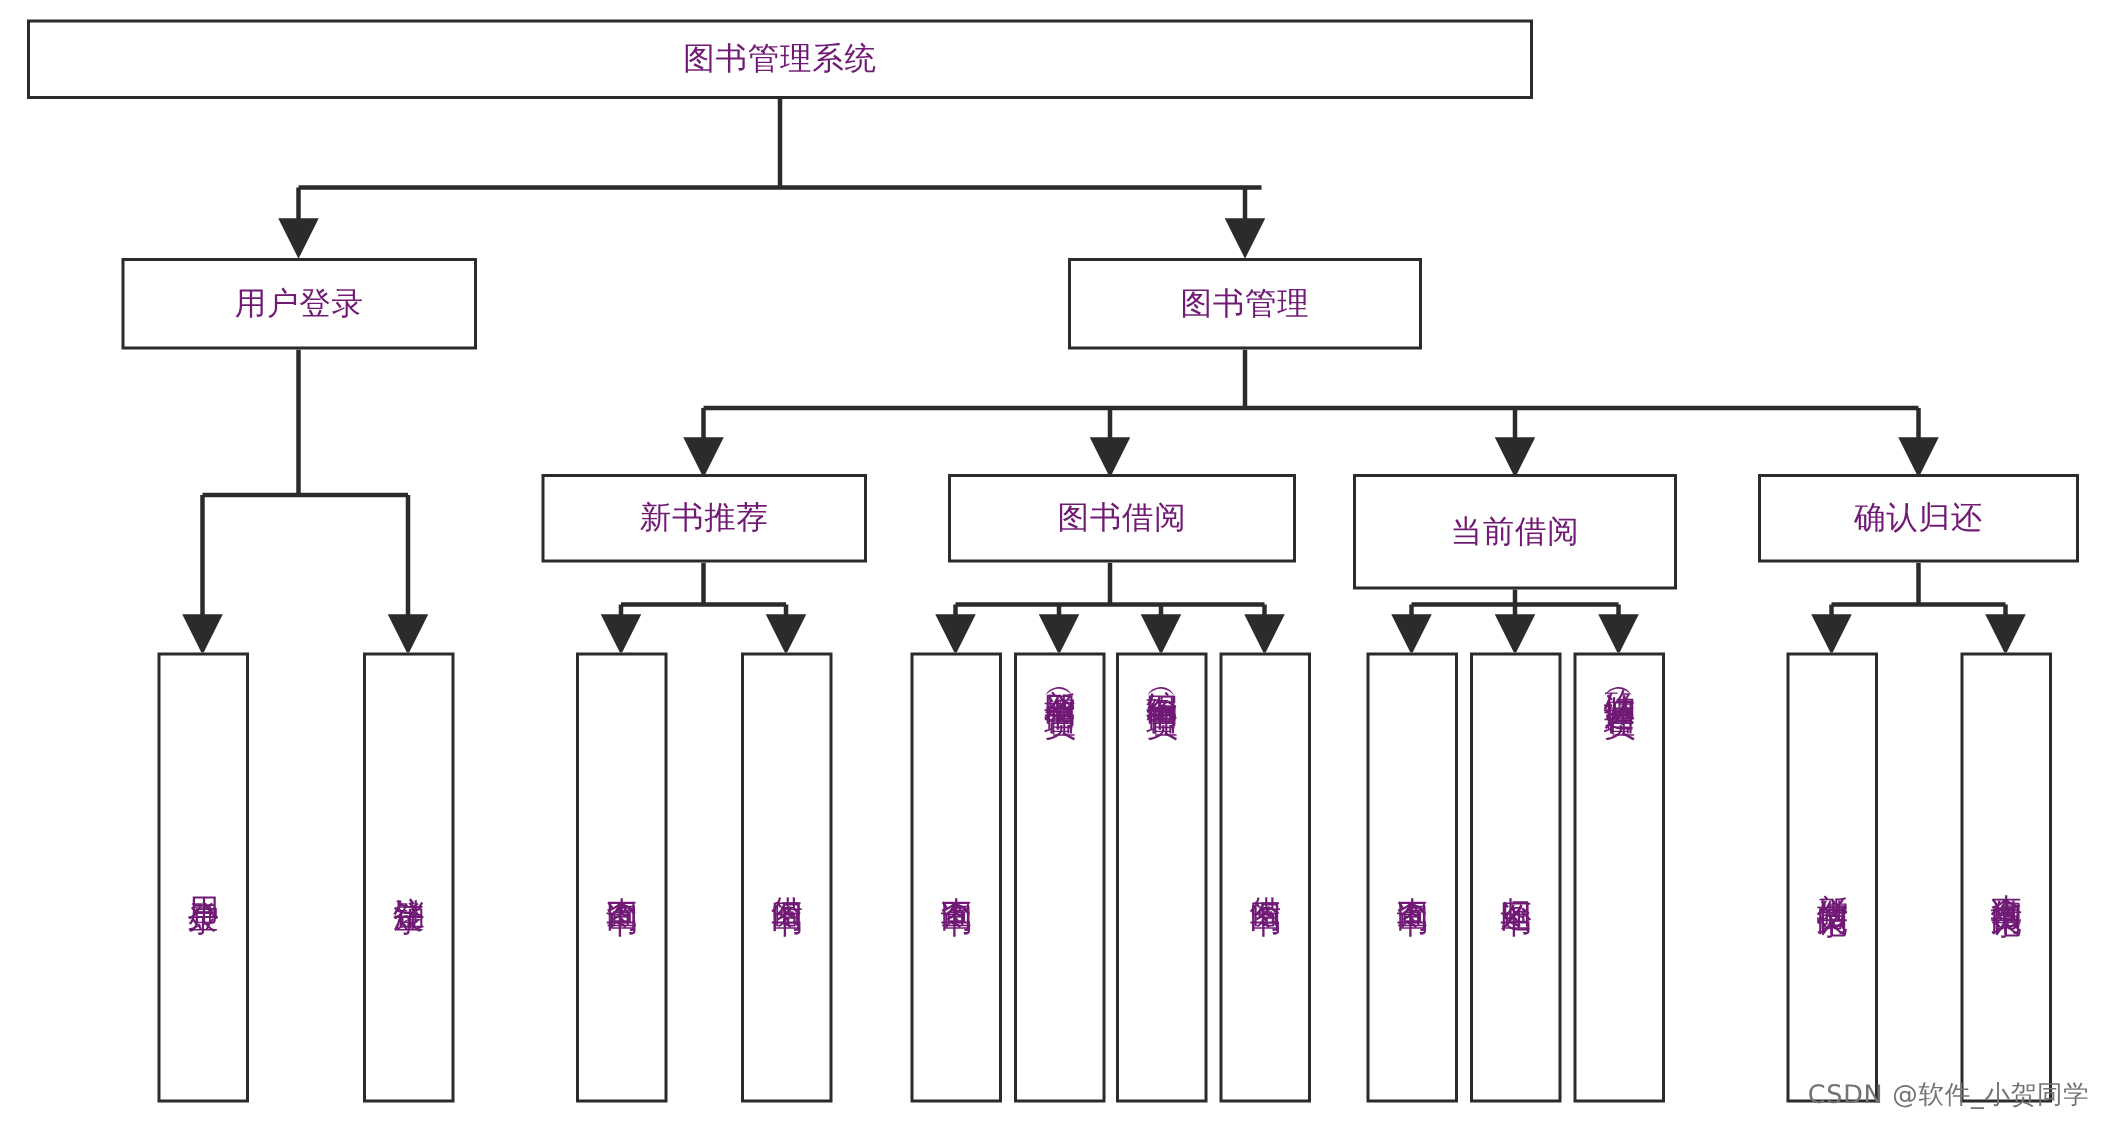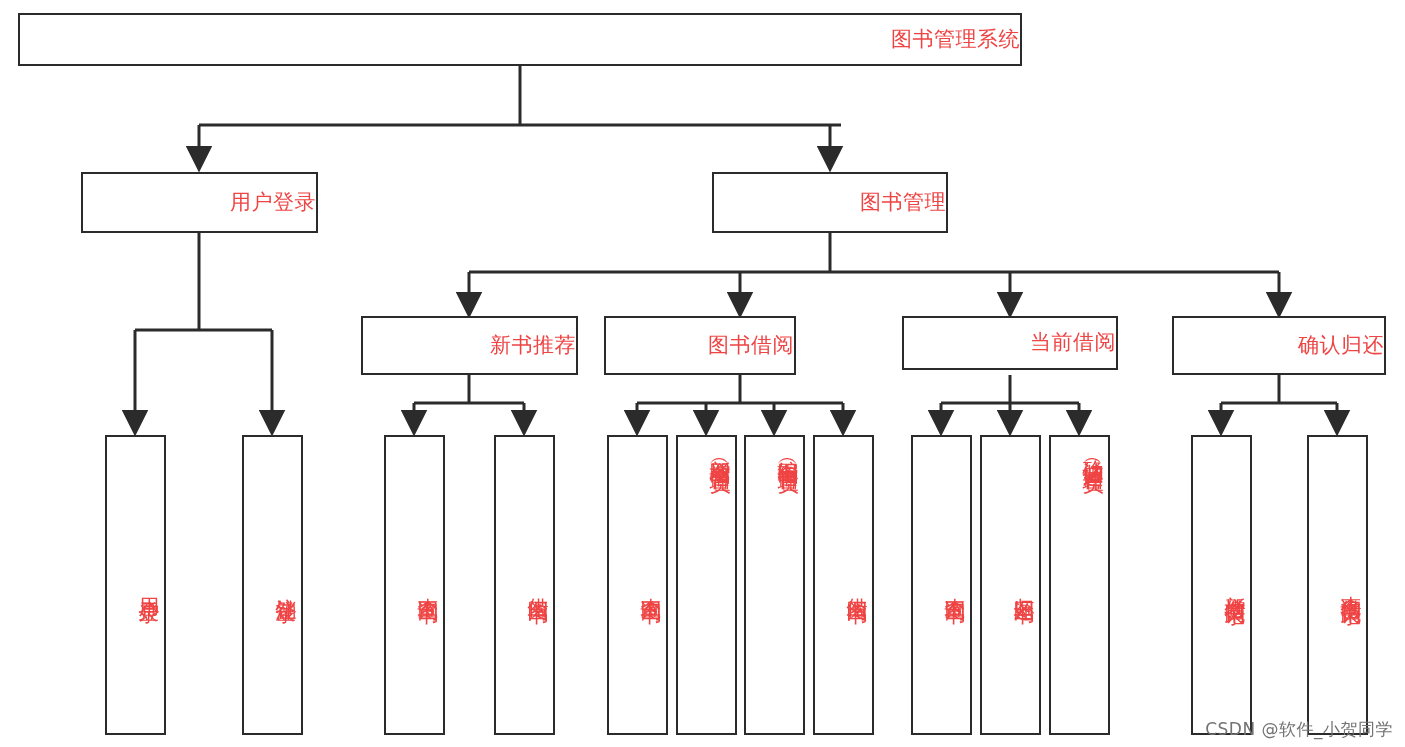--- a/index.html
+++ b/index.html
@@ -24,22 +24,22 @@
     width: 1405px;
     height: 747px;
   }
   .node {
     position: absolute;
     box-sizing: border-box;
     border: 2px solid #2b2b2b;
     background: #ffffff;
     display: flex;
     align-items: center;
-    justify-content: flex-end;
-    color: #ef4444;
+    justify-content: center;
+    color: #701a75;
   }
   .node .label-h {
     font-size: 21px;
     line-height: 1.2;
     white-space: nowrap;
     letter-spacing: 0.5px;
   }
   .node-leaf .label-v {
     writing-mode: vertical-rl;
     text-orientation: upright;
@@ -130,24 +130,24 @@
   <div class="node node-l2" style="left:81px; top:172px; width:237px; height:61px;">
     <span class="label-h">用户登录</span>
   </div>
   <div class="node node-l2" style="left:712px; top:172px; width:236px; height:61px;">
     <span class="label-h">图书管理</span>
   </div>
 
   <div class="node node-l3" style="left:361px; top:316px; width:217px; height:59px;">
     <span class="label-h">新书推荐</span>
   </div>
-  <div class="node node-l3" style="left:604px; top:316px; width:192px; height:59px;">
+  <div class="node node-l3" style="left:632px; top:316px; width:232px; height:59px;">
     <span class="label-h">图书借阅</span>
   </div>
-  <div class="node node-l3" style="left:902px; top:316px; width:216px; height:54px;font-family:Liberation Serif, serif;">
+  <div class="node node-l3" style="left:902px; top:316px; width:216px; height:77px;font-family:Liberation Serif, serif;">
     <span class="label-h">当前借阅</span>
   </div>
   <div class="node node-l3" style="left:1172px; top:316px; width:214px; height:59px;">
     <span class="label-h">确认归还</span>
   </div>
 
   <div class="node node-leaf center-v" style="left:105px; top:435px; width:61px; height:300px;">
     <span class="label-v">用户登录</span>
   </div>
   <div class="node node-leaf center-v" style="left:242px; top:435px; width:61px; height:300px;">

